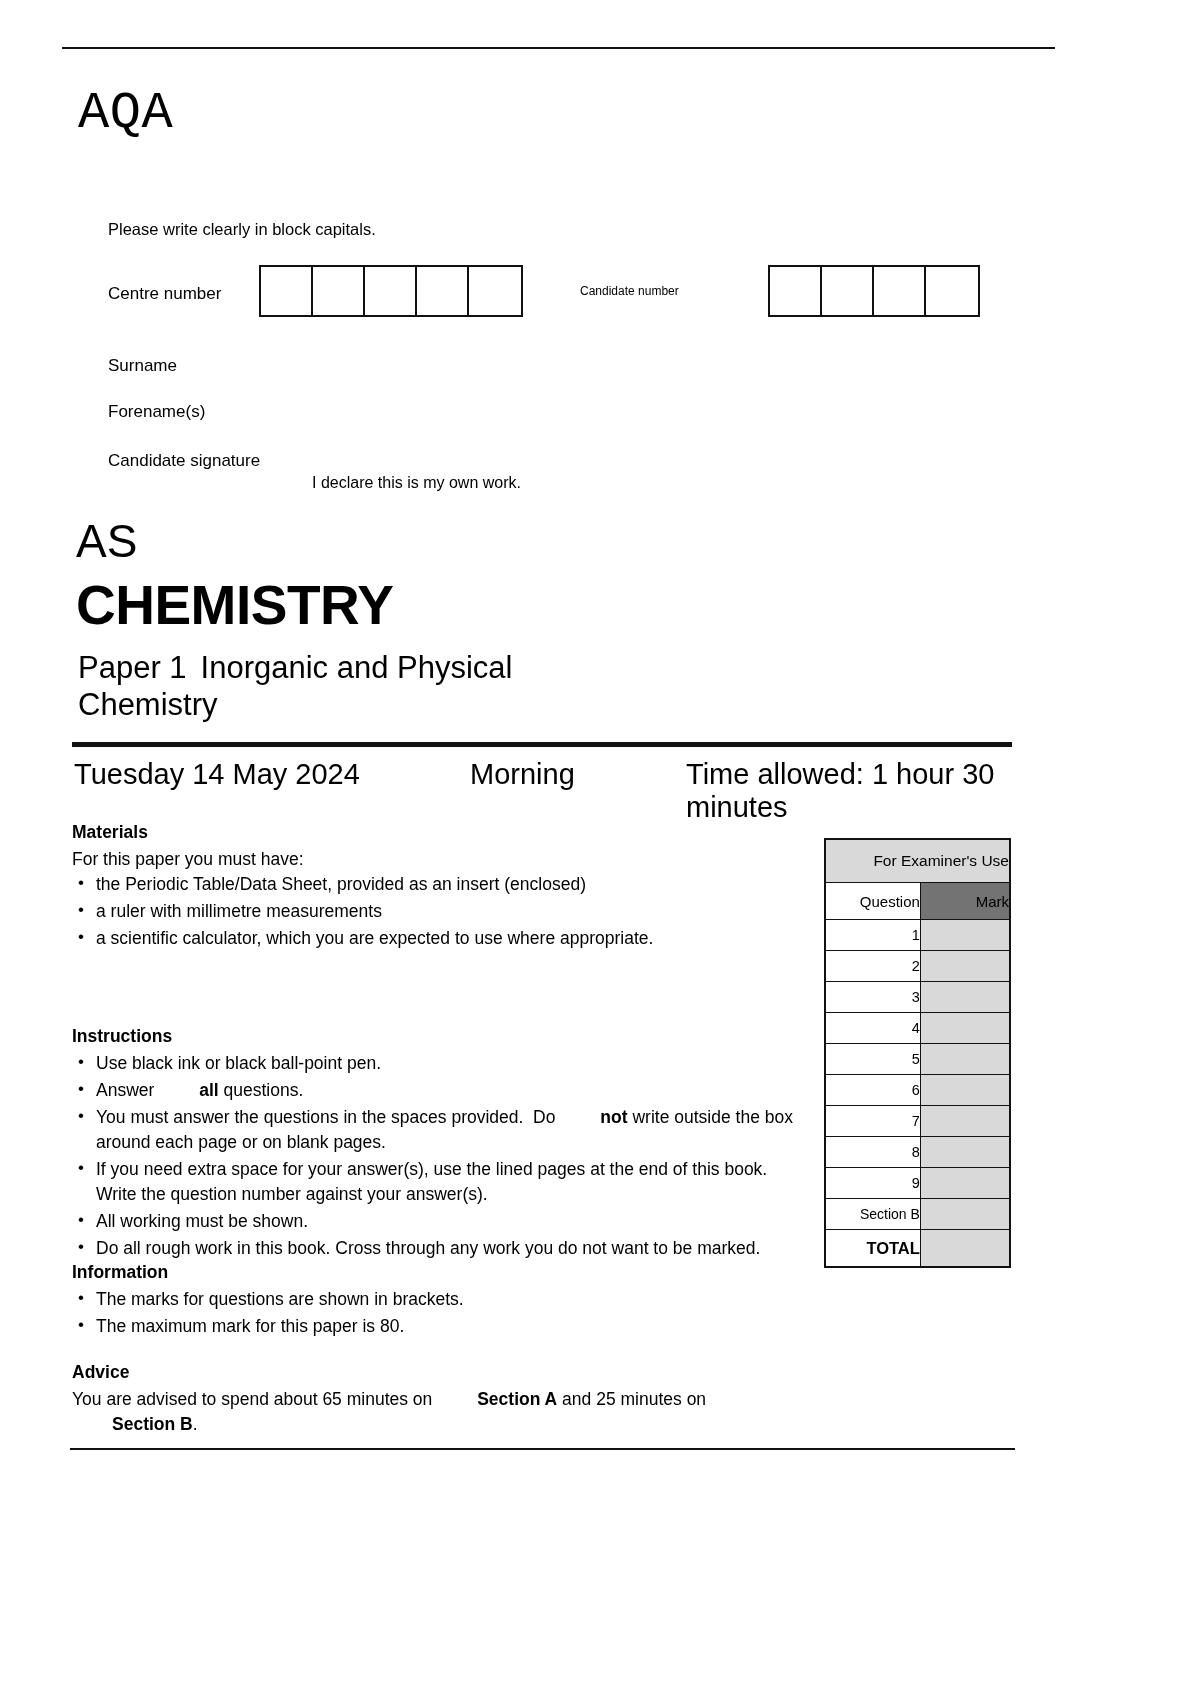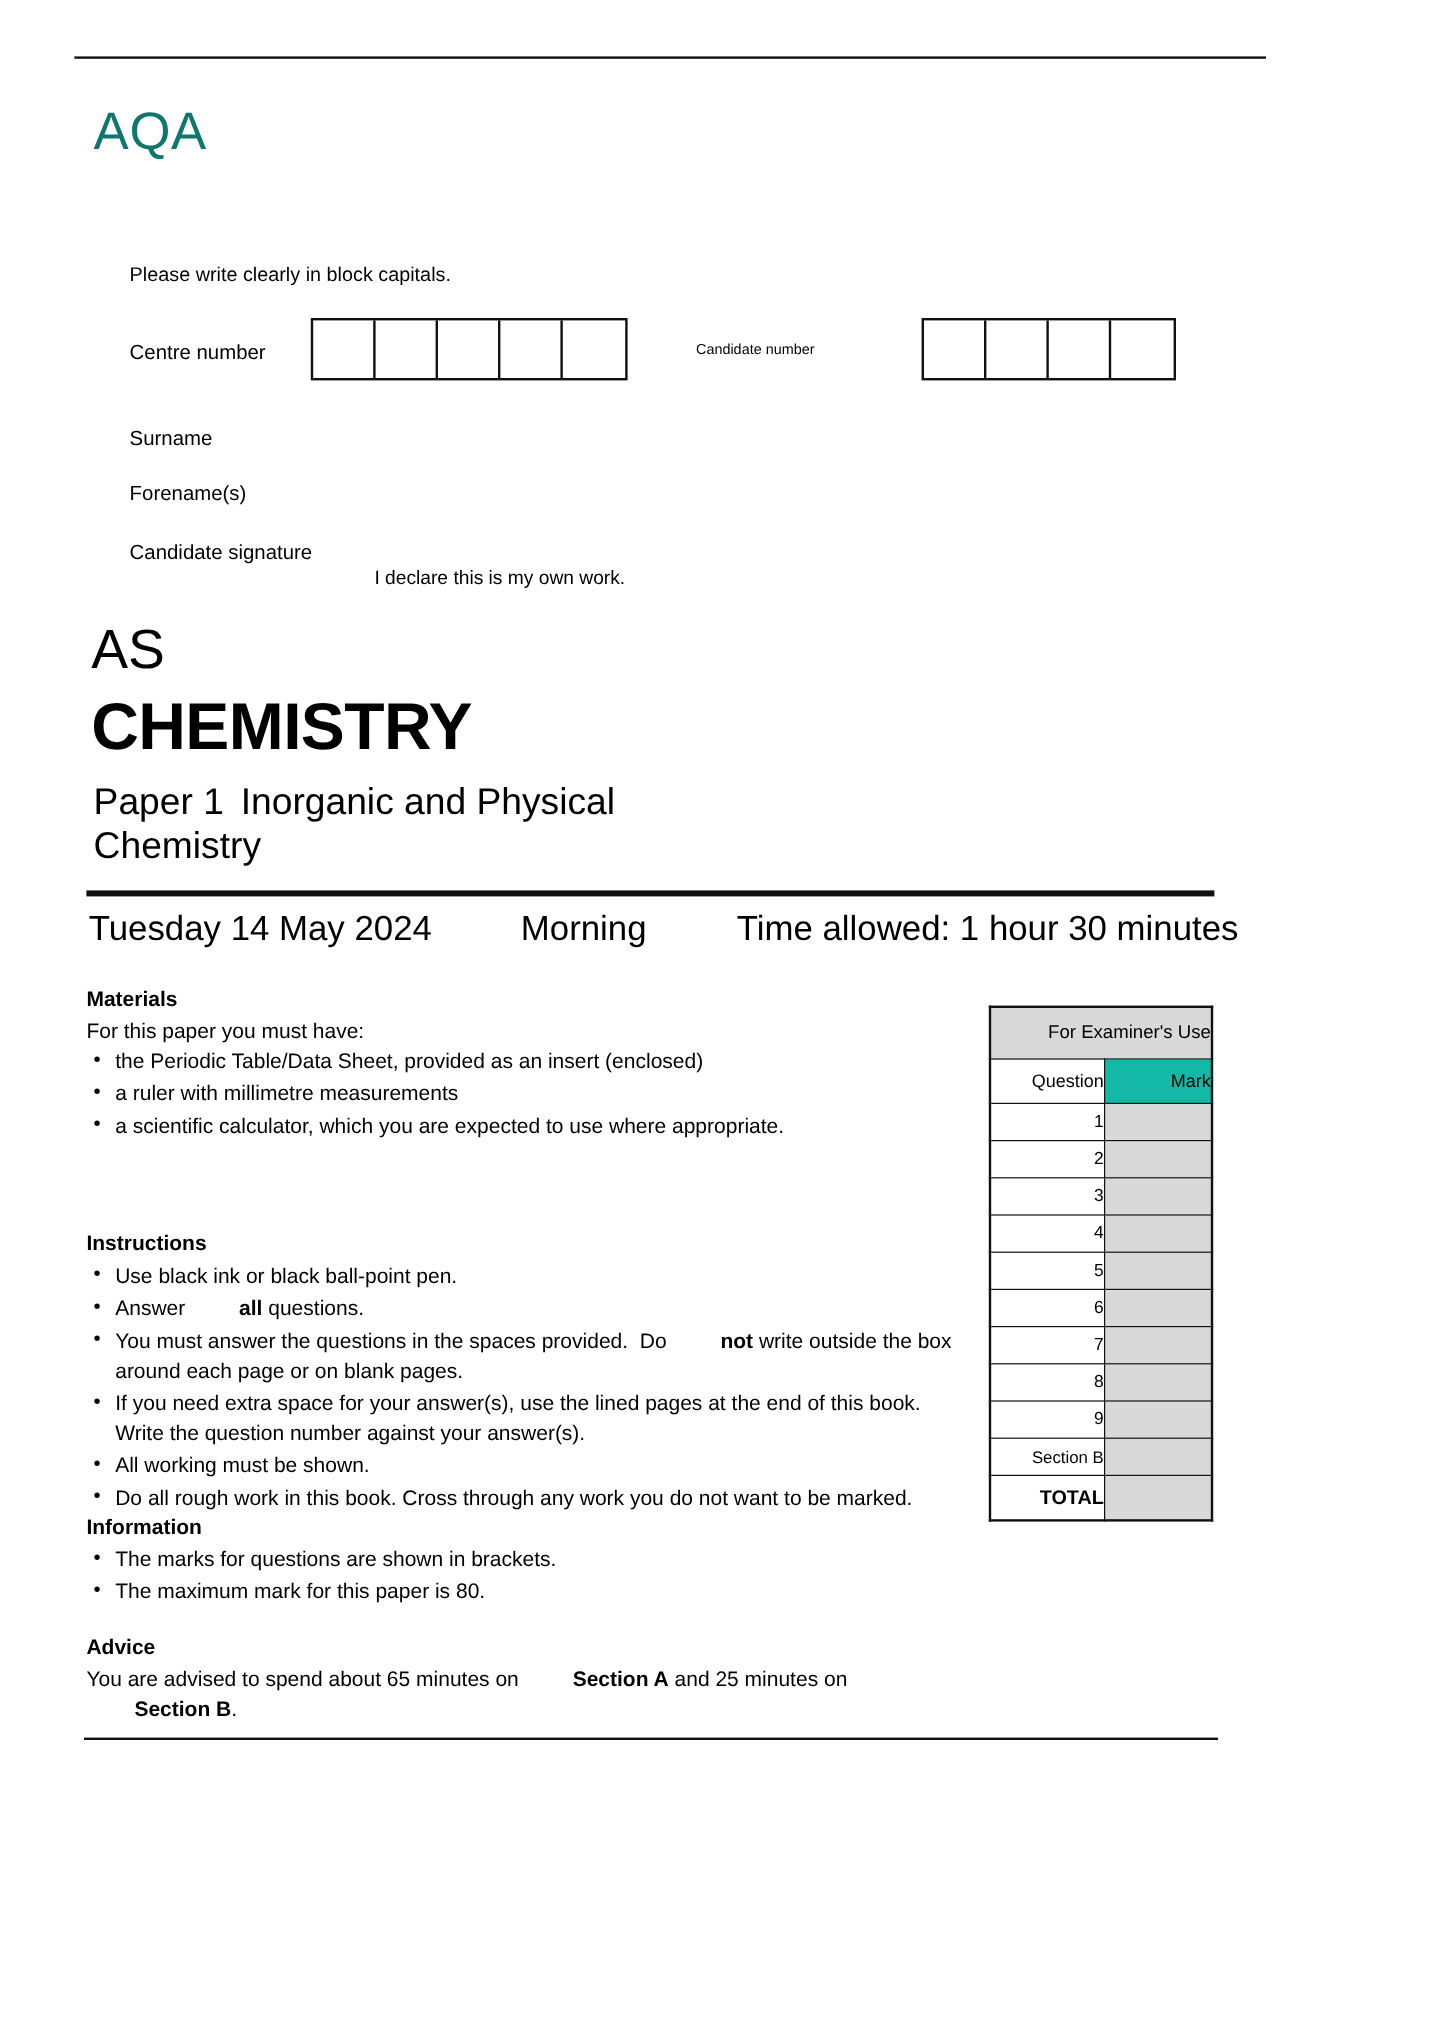--- a/index.html
+++ b/index.html
@@ -37,25 +37,25 @@
     top: 1448px;
     width: 945px;
     height: 0;
     border-top: 2.5px solid #111;
   }
   
   .logo {
     position: absolute;
     left: 78px;
     top: 88px;
-    font-family: Liberation Sans, sans-serif;
-    font-size: 44px;
+    font-family: Liberation Mono, monospace;
+    font-size: 52px;
     letter-spacing: 0.5px;
     line-height: 1;
-    color: #0f766e;
+    color: #000000;
   }
   
   .block-capitals {
     position: absolute;
     left: 108px;
     top: 220px;
     font-size: 16.5px;
   }
   .lbl-centre {
     position: absolute;
@@ -152,20 +152,21 @@
     height: 0;
     border-top: 5px solid #111;
   }
   .when {
     position: absolute;
     left: 74px;
     top: 758px;
     width: 1010px;
     font-size: 29px;
     display: flex;
+    gap: 36px;
   }
   .when .date { width: 360px; }
   .when .session { width: 180px; }
   .when .allowed { flex: 1; }
   
   .section {
     position: absolute;
     left: 72px;
     width: 730px;
     font-size: 17.5px;
@@ -218,21 +219,21 @@
   }
   .extable .hdr-use {
     background: #d9d9d9;
     font-size: 15.5px;
     height: 40px;
   }
   .extable .colhdr {
     height: 34px;
     font-size: 15px;
   }
-  .extable .colhdr.mark { background: #14b8a6; }
+  .extable .colhdr.mark { background: #737373; }
   .extable .qcell { width: 95px; }
   .extable .mcell {
     width: 90px;
     background: #d9d9d9;
   }
   .extable .secb { font-size: 14px; }
   .extable .total {
     font-weight: bold;
     font-size: 16.5px;
     height: 34px;

